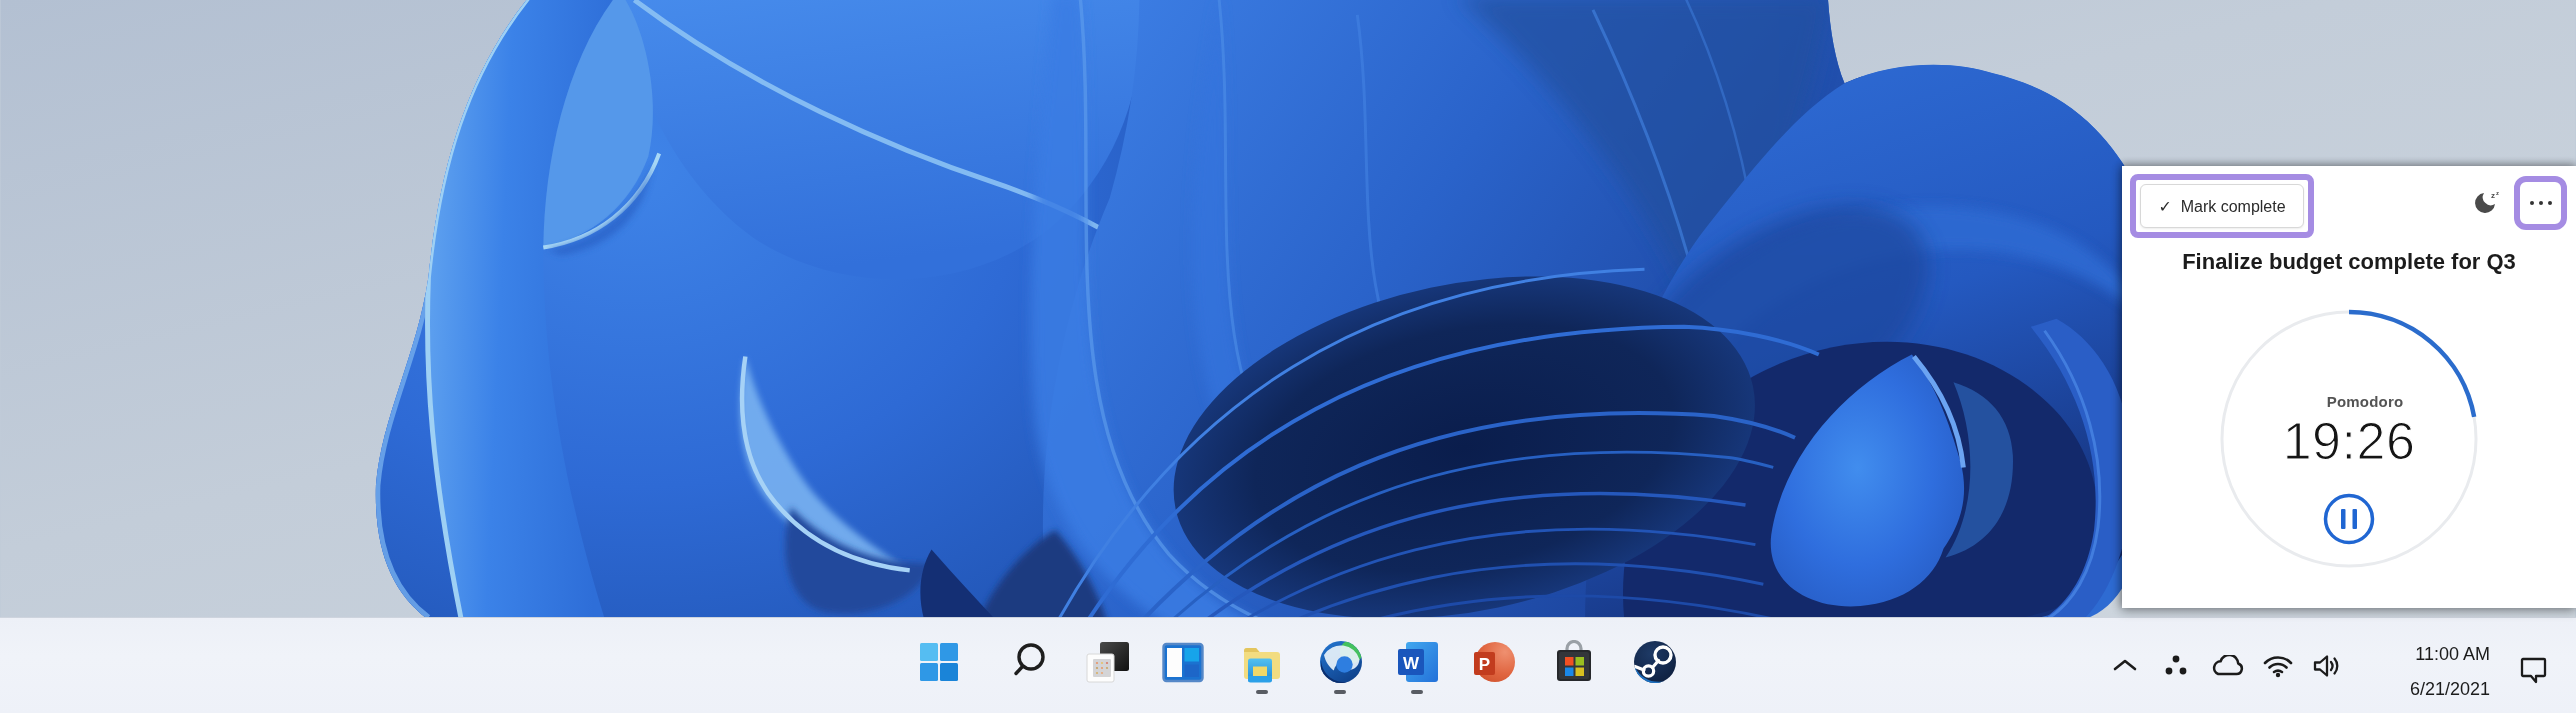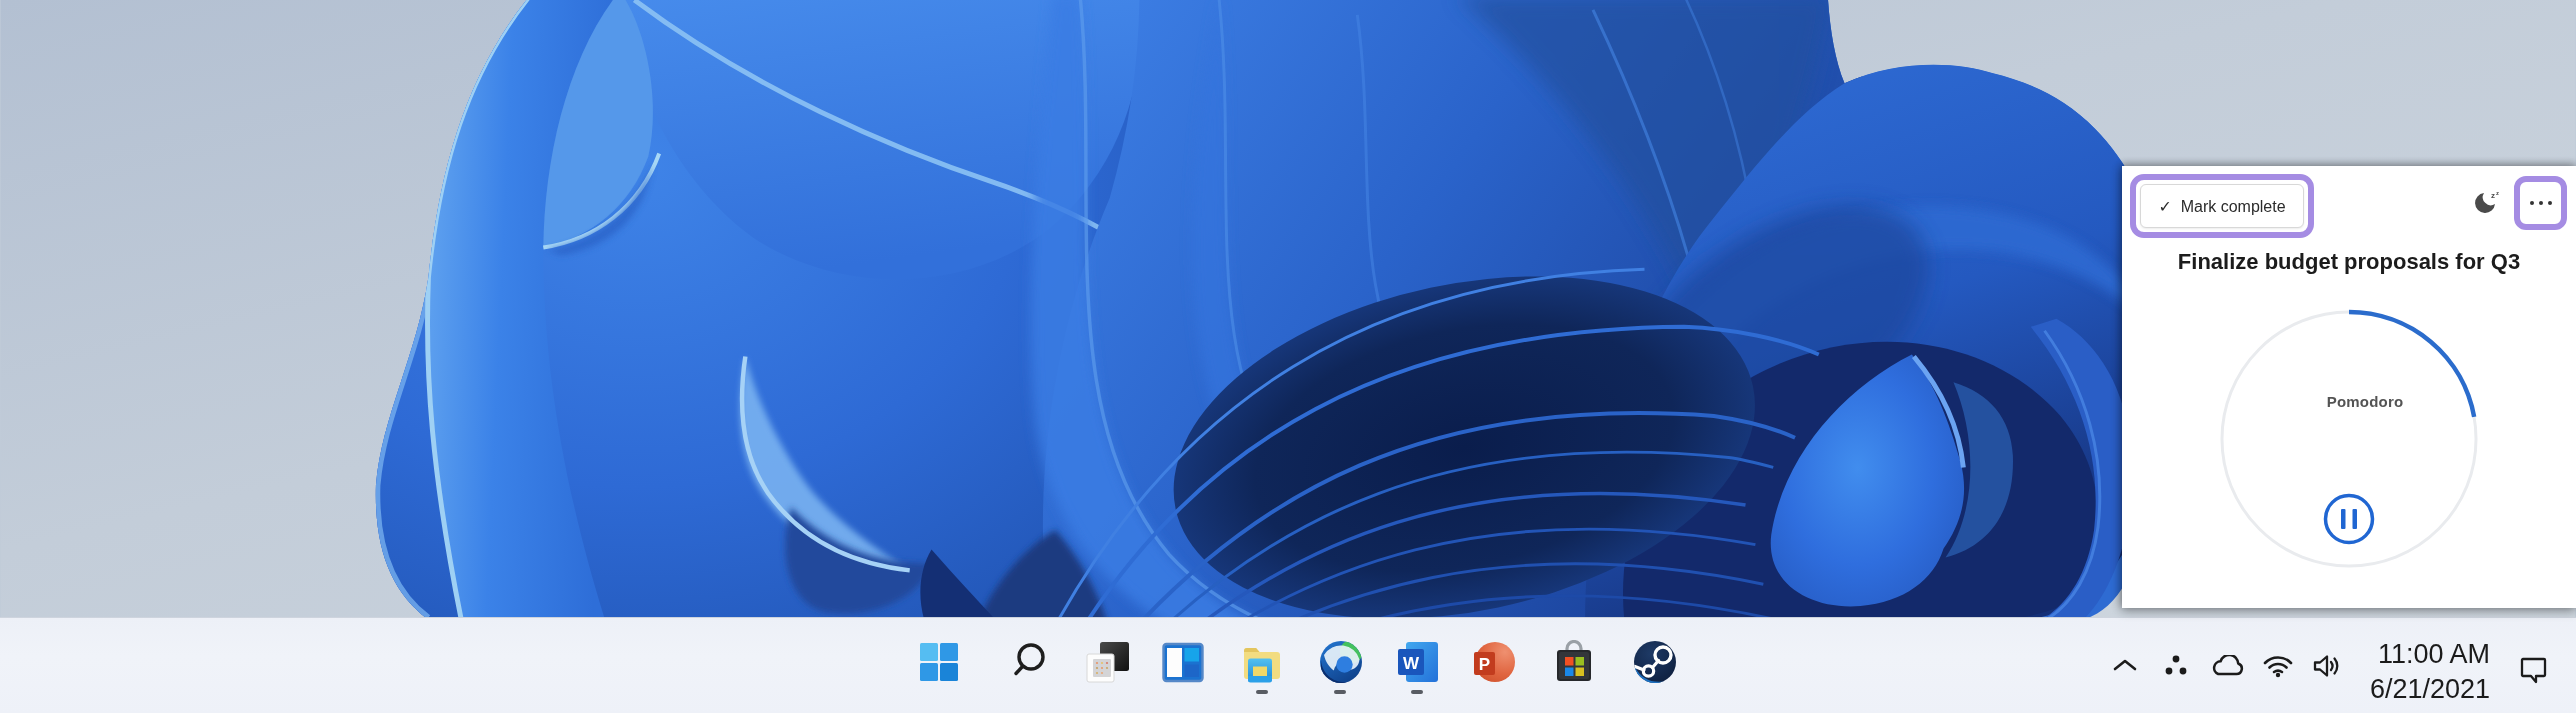--- a/index.html
+++ b/index.html
@@ -3,24 +3,24 @@
 <style>
 html,body{margin:0;padding:0;width:2576px;height:713px;overflow:hidden;font-family:"Liberation Sans",sans-serif;}
 #stage{position:relative;width:2576px;height:713px;overflow:hidden;background:#c0cbd8;}
 #wall{position:absolute;left:0;top:0;}
 
 #taskbar{position:absolute;left:0;top:617px;width:2576px;height:96px;background:linear-gradient(180deg,#edf0f7,#f0f3f9 40%,#eef1f8);border-top:1px solid rgba(140,152,168,.32);}
 .ticon{position:absolute;top:640px;width:44px;height:44px;}
 .dash{position:absolute;top:690px;width:12px;height:4px;border-radius:2px;background:#585c63;}
 
 .trayico{position:absolute;top:652px;}
-#clock{position:absolute;top:637px;right:86px;text-align:right;color:#1b1b1b;font-size:27px;line-height:35px;}
+#clock{position:absolute;top:637px;right:86px;text-align:right;color:#1b1b1b;font-size:18px;line-height:35px;}
 
 #panel{position:absolute;left:2122px;top:166px;width:454px;height:442px;background:#fff;box-shadow:0 3px 10px rgba(0,0,0,.30), -3px 0 9px rgba(0,0,0,.14), 0 -3px 7px rgba(0,0,0,.20);}
-#mcwrap{position:absolute;left:8px;top:8px;border:6px solid #a58ce3;border-radius:14px;padding:4px;}
+#mcwrap{position:absolute;left:8px;top:8px;border:6px solid #a58ce3;border-radius:8px;padding:4px;}
 #mcbtn{background:#fff;border:1px solid #d8d8d8;border-radius:6px;height:42px;width:162px;display:flex;align-items:center;justify-content:center;font-size:16px;color:#2b2b2b;box-shadow:0 1px 2px rgba(0,0,0,.08);}
 #dots3{position:absolute;left:392px;top:10px;border:6px solid #a58ce3;border-radius:12px;width:41px;height:42px;display:flex;align-items:center;justify-content:center;gap:5px;}
 #dots3 i{width:4px;height:4px;border-radius:50%;background:#333;}
 #moon{position:absolute;left:352px;top:24px;}
 #ptitle{position:absolute;left:0;top:83px;width:454px;text-align:center;font-size:22px;font-weight:bold;color:#1c1c1c;}
 #ring{position:absolute;left:97px;top:143px;}
 #pomolabel{position:absolute;left:0;top:227px;width:454px;text-align:center;font-size:15px;color:#545454;font-weight:bold;letter-spacing:0.2px;padding-left:16px;}
 #timer{position:absolute;left:0;top:245px;width:454px;text-align:center;font-size:52px;font-weight:400;color:#151515;letter-spacing:0.5px;-webkit-text-stroke:1.2px #fff;}
 #pausewrap{position:absolute;left:0;top:327px;width:454px;display:flex;justify-content:center;}
 </style></head>
@@ -307,26 +307,27 @@
   <svg id="moon" width="28" height="26" viewBox="0 0 28 26">
         <path d="M10,3 A10,10 0 1,0 21,14 A8,8 0 0,1 10,3 Z" fill="#4a4a4a"></path>
         <text x="17" y="8" font-size="8" fill="#4a4a4a" font-weight="bold">z</text>
         <text x="22" y="5" font-size="6" fill="#4a4a4a" font-weight="bold">z</text>
       </svg>
   <div id="dots3">
         <i></i>
         <i></i>
         <i></i>
       </div>
-  <div id="ptitle">Finalize budget proposals for Q3</div>
+  <div id="ptitle">Finalize budget complete for Q3</div>
   <svg id="ring" width="260" height="260" viewBox="0 0 262 262">
     <circle cx="131" cy="131" r="128" fill="#fff" stroke="#e9ebee" stroke-width="3"></circle>
     <path id="arc" d="M131,3 A128,128 0 0,1 257.1,108.8" fill="none" stroke="#2b6ccc" stroke-width="4.5" stroke-linecap="butt"></path>
   </svg>
   <div id="pomolabel">Pomodoro</div>
+  <div id="timer">19:26</div>
   <div id="pausewrap">
     <svg width="52" height="52" viewBox="0 0 52 52">
           <circle cx="26" cy="26" r="23.5" fill="none" stroke="#2066d2" stroke-width="3.5"></circle>
           <rect x="18" y="16" width="4.5" height="20" rx="1" fill="#2066d2"></rect>
           <rect x="29.5" y="16" width="4.5" height="20" rx="1" fill="#2066d2"></rect>
         </svg>
   </div>
 </div>
 
 </div>

